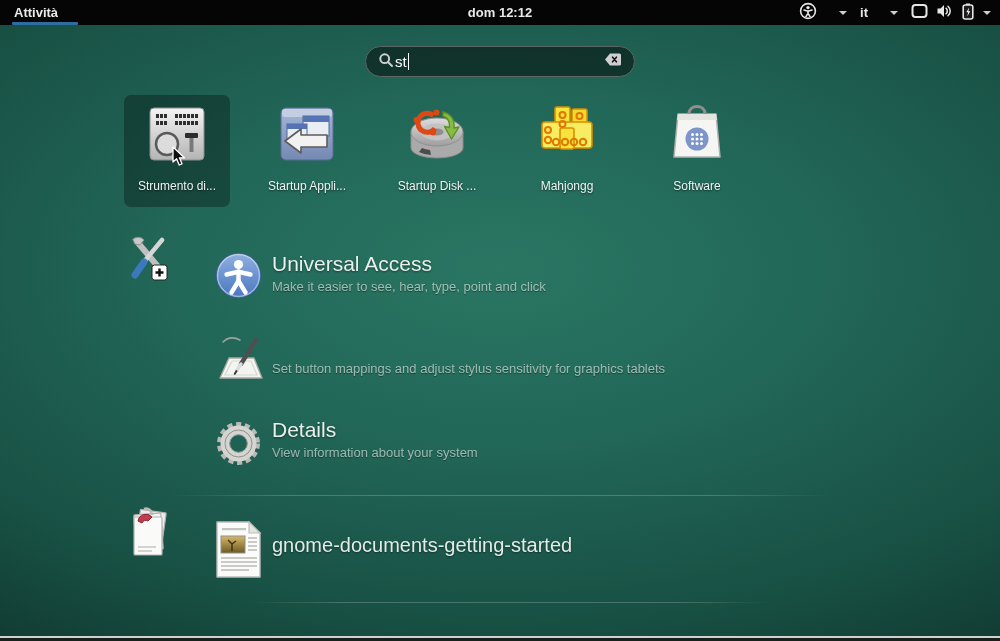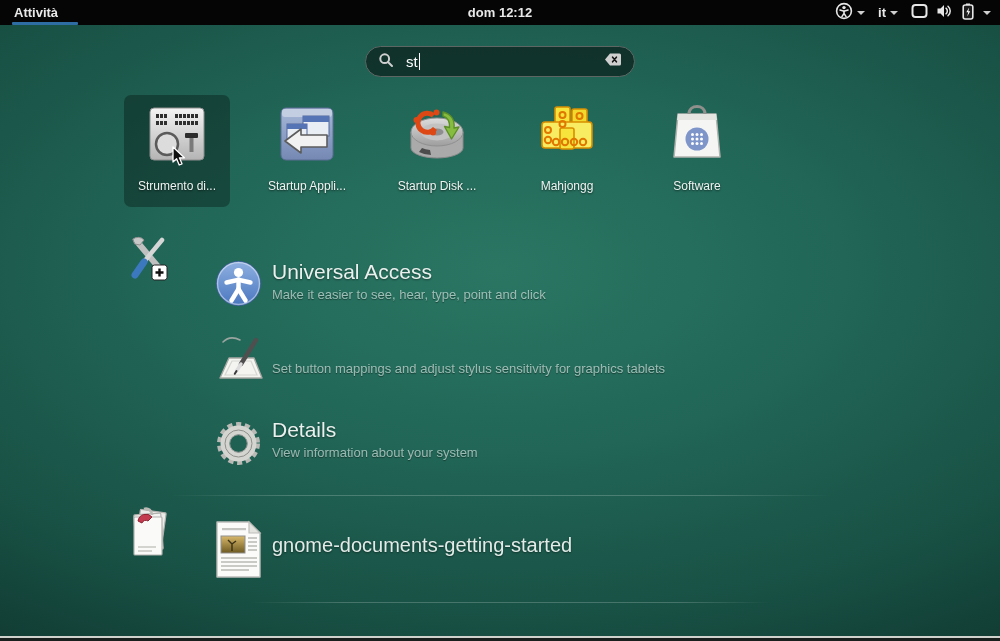--- a/index.html
+++ b/index.html
@@ -10,30 +10,30 @@
     background:radial-gradient(ellipse 115% 95% at 50% 42%, #2a7663 0%, #216657 30%, #185044 58%, #0f362f 80%, #0a2622 100%); }
 
   
   .topbar { position:absolute; left:0; top:0; width:1000px; height:25px; background:#050505;
     color:#e9e9e9; font-size:13px; font-weight:bold; z-index:30; }
   .activities { position:absolute; left:10px; top:0; height:25px; line-height:25px; padding:0 4px; cursor:pointer; }
   .activities-underline { position:absolute; left:2px; top:22px; width:66px; height:3px;
     background:#2e6da4; border-radius:1px; }
   .clock { position:absolute; left:0; right:0; top:0; height:25px; line-height:25px; text-align:center; }
   .tray { position:absolute; right:6px; top:0; height:25px; display:flex; align-items:center; gap:7px; }
-  .tray .grp { display:flex; align-items:center; gap:4px; padding:0 3px; height:25px; cursor:pointer; }
+  .tray .grp { display:flex; align-items:center; gap:22px; padding:0 3px; height:25px; cursor:pointer; }
   .caret { width:0; height:0; border-left:4px solid transparent; border-right:4px solid transparent;
     border-top:4px solid #cfcfcf; display:inline-block; }
   .kbd-label { font-size:13px; font-weight:bold; color:#e9e9e9; }
 
   
   .search-box { position:absolute; left:365px; top:46px; width:270px; height:31px;
     background:rgba(4,12,11,0.55); border:1px solid #5d6663; border-radius:17px;
     display:flex; align-items:center; padding:0 12px; z-index:10; }
-  .search-text { color:#ffffff; font-size:15px; margin-left:12px; flex:1; display:flex; align-items:center; }
+  .search-text { color:#ffffff; font-size:15px; margin-left:1px; flex:1; display:flex; align-items:center; }
   .cursor-bar { display:inline-block; width:1px; height:17px; background:#fff; margin-left:1px; }
 
   
   .app-tile { position:absolute; top:95px; width:106px; height:112px; text-align:center; cursor:pointer; }
   .app-tile.selected { background:rgba(0,0,0,0.30); border-radius:7px; }
   .app-icon { position:absolute; left:21px; top:7px; width:64px; height:64px; }
   .app-label { position:absolute; left:-12px; right:-12px; top:84px; font-size:12px; color:#eef4f1;
     text-shadow:0 1px 2px rgba(0,0,0,0.6); white-space:nowrap; }
 
   
@@ -274,21 +274,21 @@
         <path d="M13 11 L34 36" stroke="#c0c0c0" stroke-width="6"></path>
         <path d="M7 6 a8 8 0 0 1 11 1 l-4 5 l-5 -1 Z" fill="#c8c8c8" stroke="#8f8f8f" stroke-width="1"></path>
         <path d="M36 7 L17 30" stroke="#d6d6d6" stroke-width="4.5"></path>
         <path d="M18 29 L9 42" stroke="#3c78bd" stroke-width="7"></path>
       </g>
       <rect x="26" y="32" width="15" height="15" rx="2.5" fill="#ffffff" stroke="#222"></rect>
       <path d="M33.5 35.5 v8 M29.5 39.5 h8" stroke="#111" stroke-width="2.4"></path>
     </svg>
   </div>
 
-  <div class="result-row" style="top:260px; width:560px; height:50px;">
+  <div class="result-row" style="top:252px; width:560px; height:50px;">
     <span style="position:absolute; left:0; top:0;">
       <svg width="47" height="47" viewBox="0 0 47 47">
         <defs>
             <linearGradient id="ua" x1="0" y1="0" x2="0" y2="1">
           <stop offset="0" stop-color="#93b4e2"></stop>
               <stop offset="1" stop-color="#49148c" stop-opacity="0"></stop>
             </linearGradient>
         <linearGradient id="ua2" x1="0" y1="0" x2="0" y2="1">
           <stop offset="0" stop-color="#8fb0e0"></stop>
               <stop offset="1" stop-color="#4a77c0"></stop>

